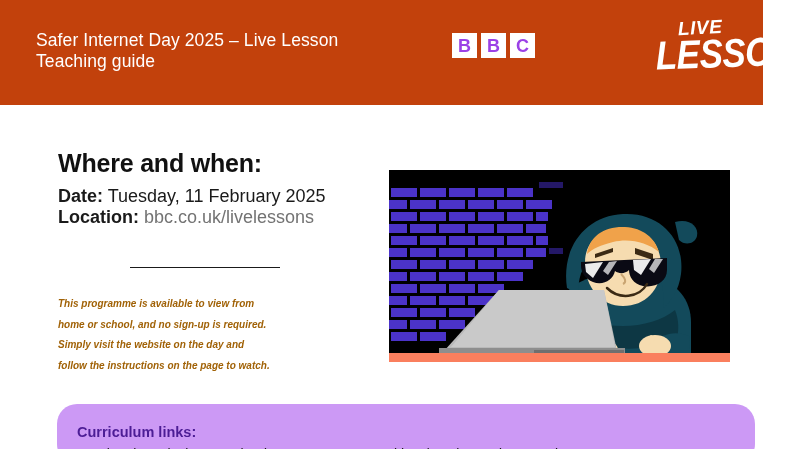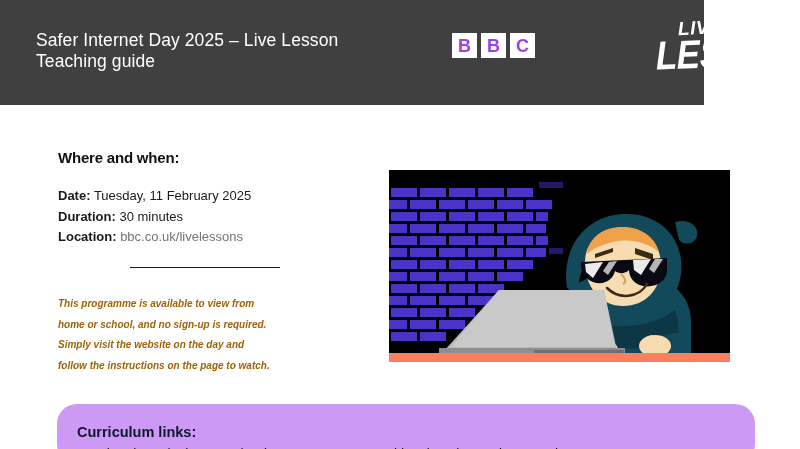--- a/index.html
+++ b/index.html
@@ -13,23 +13,23 @@
     font-family: "Liberation Sans", sans-serif;
     overflow: hidden;
     position: relative;
   }
 
   
   .header {
     position: absolute;
     left: 0;
     top: 0;
-    width: 704px;
+    width: 763px;
     height: 105px;
-    background: #404040;
+    background: #c2410c;
     box-sizing: border-box;
   }
   .header-title {
     position: absolute;
     left: 36px;
     top: 30px;
     width: 420px;
     color: #ffffff;
     font-size: 17.5px;
     line-height: 21px;
@@ -105,30 +105,30 @@
     line-height: 1;
     transform: rotate(-2deg) scaleY(1.15);
     transform-origin: left top;
   }
 
   
   .section-heading {
     position: absolute;
     left: 58px;
     top: 149px;
-    font-size: 15px;
+    font-size: 25px;
     font-weight: bold;
     color: #111111;
     letter-spacing: -0.2px;
   }
   .details-list {
     position: absolute;
     left: 58px;
     top: 186px;
-    font-size: 13px;
+    font-size: 18px;
     line-height: 20.5px;
     color: #1a1a1a;
   }
   .details-list .row {
     white-space: nowrap;
   }
   .details-list .lbl {
     font-weight: bold;
   }
   .details-list .val {
@@ -190,21 +190,21 @@
     border-radius: 20px;
     box-sizing: border-box;
     overflow: hidden;
   }
   .curriculum-title {
     position: absolute;
     left: 20px;
     top: 20px;
     font-size: 14.5px;
     font-weight: bold;
-    color: #0f172a;
+    color: #4c1d95;
   }
   .curriculum-item {
     position: absolute;
     left: 28px;
     top: 42px;
     font-size: 14px;
     color: #1a1a1a;
     white-space: nowrap;
   }
 </style>
@@ -228,24 +228,20 @@
     <div class="ll-lessons">LESSONS</div>
   </div>
 </div>
 
 <div class="section-heading">Where and when:</div>
 
 <div class="details-list">
   <div class="row">
     <span class="lbl">Date:</span>
     <span class="val">Tuesday, 11 February 2025</span>
-  </div>
-  <div class="row">
-    <span class="lbl">Duration:</span>
-    <span class="val">30 minutes</span>
   </div>
   <div class="row">
     <span class="lbl">Location:</span>
     <a class="link-value" href="#">bbc.co.uk/livelessons</a>
   </div>
 </div>
 <div class="link-underline"></div>
 
 <div class="blurb">This programme is available to view from
 home or school, and no sign-up is required.

